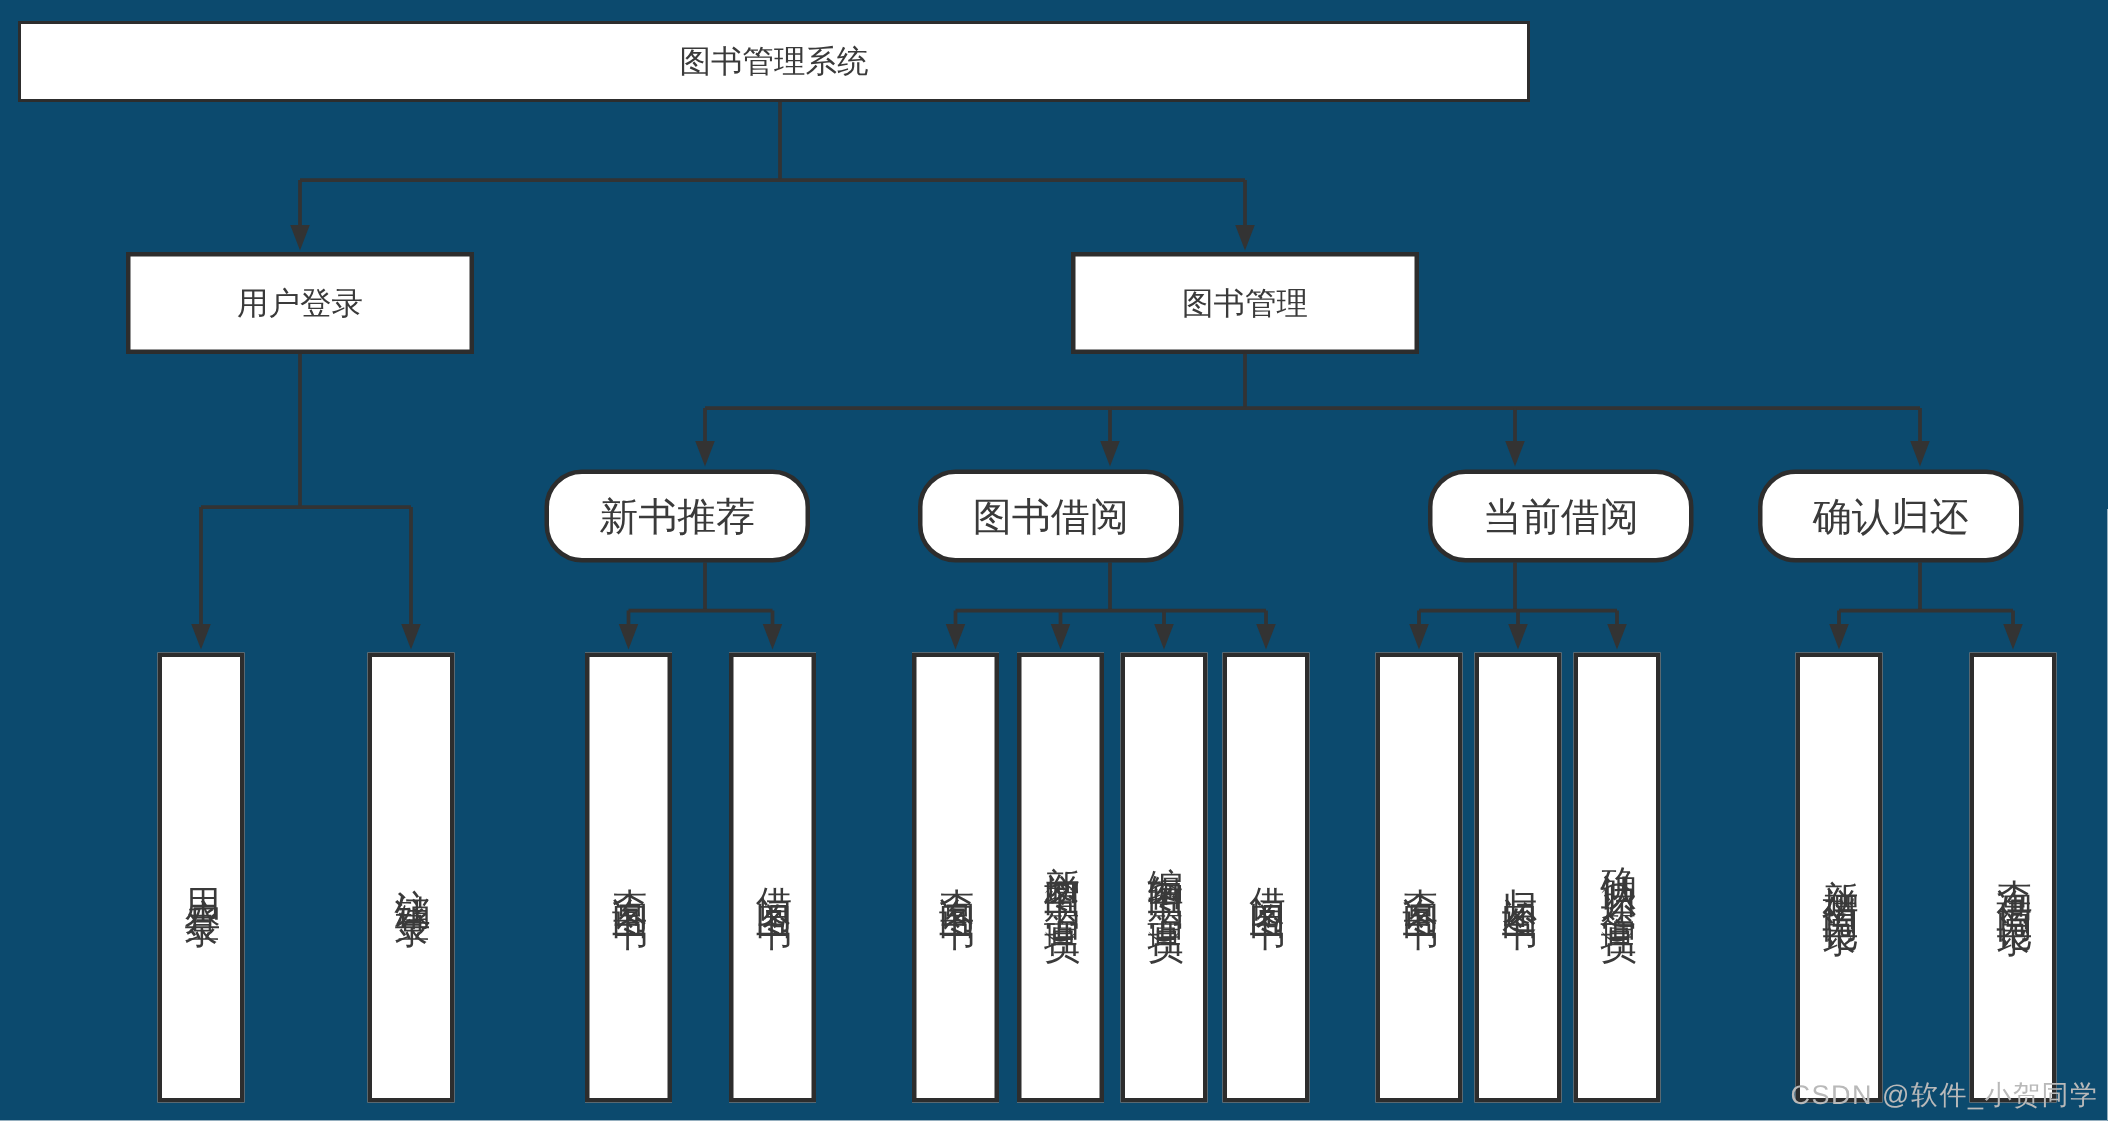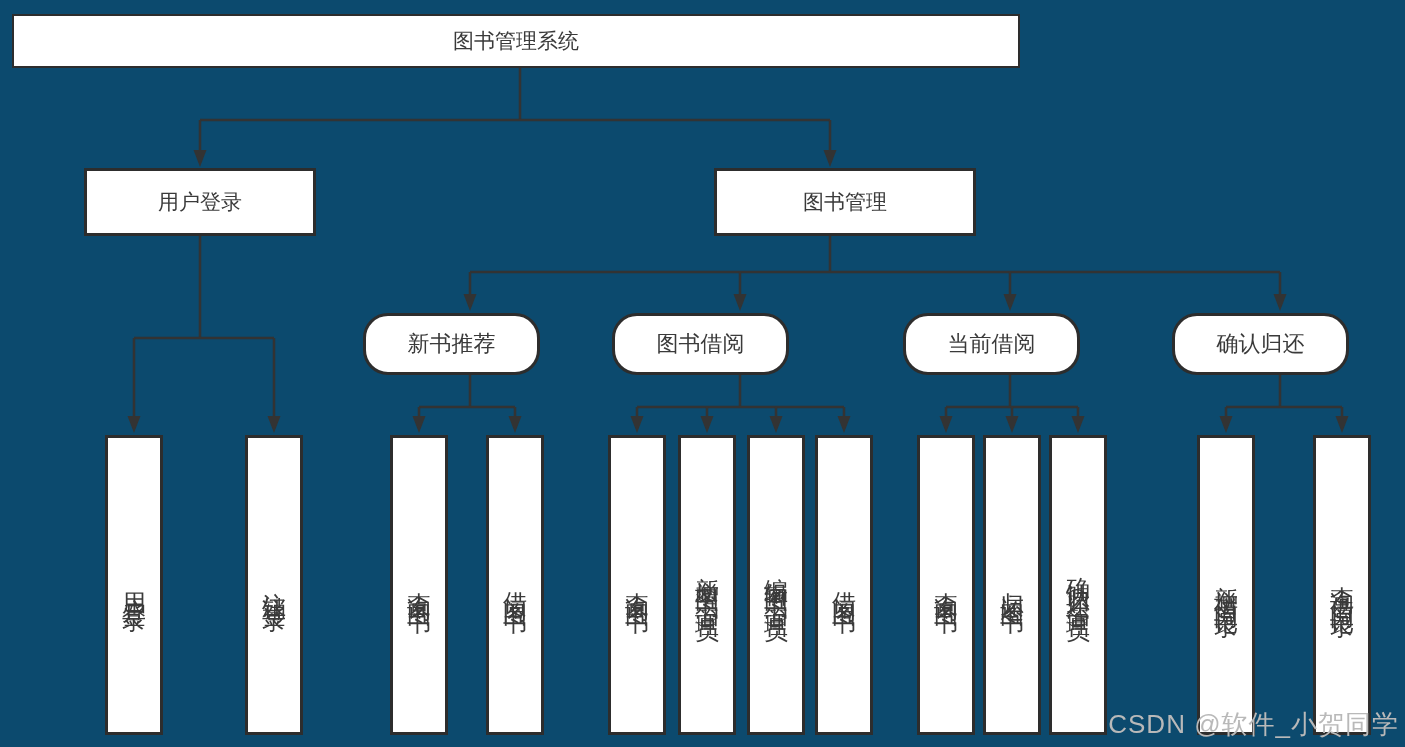--- a/index.html
+++ b/index.html
@@ -10,29 +10,29 @@
   }
   svg.connectors { position:absolute; left:0; top:0; z-index:1; }
   .box {
     position:absolute; box-sizing:border-box;
     border:2px solid #2d2d2d; background:#ffffff;
     display:flex; align-items:center; justify-content:center;
     color:#3a3a3a; z-index:2; text-align:center;
   }
   .root-box   { left:12px;  top:14px;  width:1008px; height:54px; font-size:21px; border-width:2px; }
   .lvl2       { top:168px; height:68px; font-size:21px; border-width:3px; }
-  .lvl3       { top:313px; height:62px; width:177px; font-size:22px; border-width:3px;border-radius:25px; }
+  .lvl3       { top:313px; height:62px; width:177px; font-size:26px; border-width:3px;border-radius:25px; }
   .leaf       { top:435px; height:300px; width:58px; border-width:3px; }
   .leaf span {
     writing-mode:vertical-rl; text-orientation:mixed;
     font-size:24px; letter-spacing:6px; line-height:1; color:#3a3a3a;
   }
   .watermark {
     position:absolute; right:6px; bottom:5px; z-index:5;
-    color:#b9b9b9; font-size:26px; letter-spacing:1px;
+    color:#b9b9b9; font-size:18px; letter-spacing:1px;
   }
   line, path { stroke:#333333; stroke-width:2.5; fill:none; }
   polygon { fill:#333333; stroke:none; }
 </style>
 </head>
 <body>
 
 <div id="canvas">
 
   <svg class="connectors" width="1405" height="747">
@@ -94,25 +94,25 @@
     <path d="M1226 407 H1342"></path>
     <path d="M1226 407 V418"></path>
       <polygon points="1219.5,416 1232.5,416 1226,433"></polygon>
     <path d="M1342 407 V418"></path>
       <polygon points="1335.5,416 1348.5,416 1342,433"></polygon>
   </svg>
 
   <div class="box root-box">图书管理系统</div>
 
   <div class="box lvl2" style="left:84px; width:232px;">用户登录</div>
-  <div class="box lvl2" style="left:714px; width:262px;">图书管理</div>
+  <div class="box lvl2" style="left:714px; width:232px;">图书管理</div>
 
   <div class="box lvl3" style="left:363px;">新书推荐</div>
   <div class="box lvl3" style="left:612px;">图书借阅</div>
-  <div class="box lvl3" style="left:903px;">当前借阅</div>
+  <div class="box lvl3" style="left:952px;">当前借阅</div>
   <div class="box lvl3" style="left:1172px;">确认归还</div>
 
   <div class="box leaf" style="left:105px;">
     <span>用户登录</span>
   </div>
   <div class="box leaf" style="left:245px;">
     <span>注销登录</span>
   </div>
 
   <div class="box leaf" style="left:390px;">

